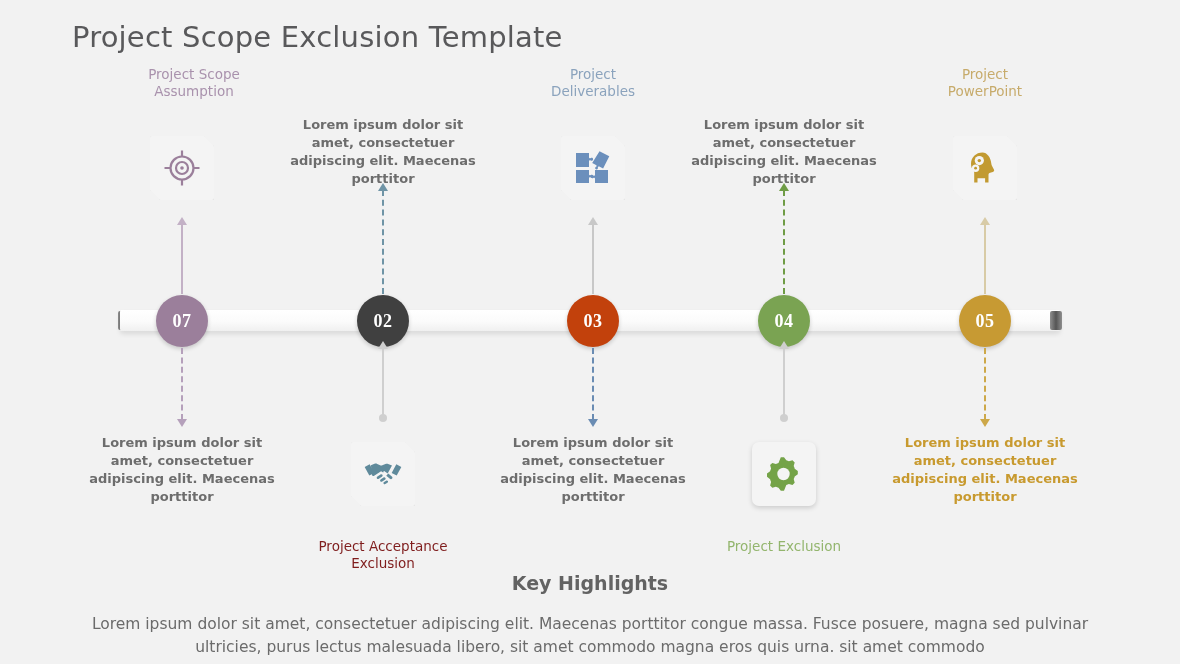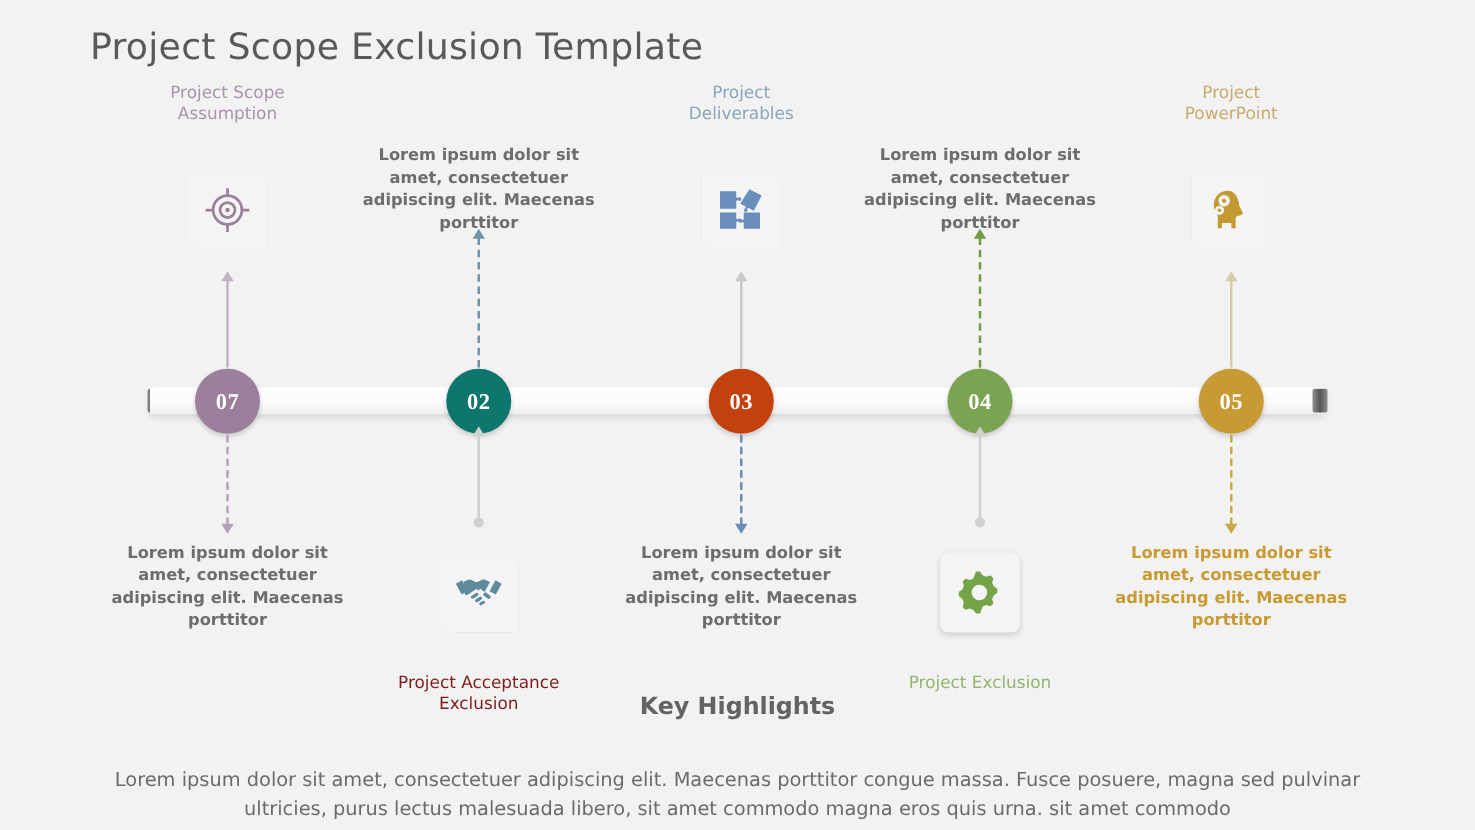--- a/index.html
+++ b/index.html
@@ -81,21 +81,21 @@
     font-family:"DejaVu Sans","Liberation Sans",sans-serif;font-weight:400;
   }
   .body-text{
     position:absolute;text-align:center;font-size:13px;line-height:18px;
     font-weight:700;color:#6d6d6d;
     font-family:"DejaVu Sans","Liberation Sans",sans-serif;
   }
 
   
   #kh-title{
-    position:absolute;left:0;right:0;top:554px;text-align:center;
+    position:absolute;left:0;right:0;top:572px;text-align:center;
     font-size:19px;font-weight:700;color:#636363;
     font-family:"DejaVu Sans","Liberation Sans",sans-serif;
   }
   #kh-body{
     position:absolute;left:62px;width:1056px;top:613px;
     text-align:center;font-size:15.5px;line-height:23px;color:#6b6b6b;
     font-family:"DejaVu Sans","Liberation Sans",sans-serif;
   }
 </style>
 </head>
@@ -106,21 +106,21 @@
   <div id="title">Project Scope Exclusion Template</div>
 
   <div id="cap-left" class="cap"></div>
   <div id="bar"></div>
   <div id="cap-right" class="cap"></div>
 
   <div id="nodes-layer">
       <div class="circle" style="left: 182px; background: rgb(155, 127, 155);">
         <span>07</span>
       </div>
-      <div class="cap-label" style="left: 72px; width: 220px; top: 66px; color: rgb(169, 146, 173);">
+      <div class="cap-label" style="left: 84px; width: 220px; top: 66px; color: rgb(169, 146, 173);">
         <div>Project Scope</div>
         <div>Assumption</div>
       </div>
       <div class="icon-card fold" style="left: 182px; top: 136px;">
         <span>
           <svg width="40" height="40" viewBox="0 0 40 40" fill="none" stroke="#9b7f9b" stroke-width="2.2">
         <circle cx="20" cy="20" r="11.5"></circle>
             <circle cx="20" cy="20" r="6"></circle>
             <circle cx="20" cy="20" r="1.8" fill="#9b7f9b" stroke="none"></circle>
         <line x1="20" y1="2.5" x2="20" y2="9"></line>
@@ -132,21 +132,21 @@
       </div>
       <div class="conn" style="left: 182px; top: 0px; color: rgb(195, 177, 198);">
         <div class="stem solid" style="top: 224px; height: 70px;"></div>
         <div class="arrow-up" style="top: 217px;"></div>
       </div>
       <div class="conn" style="left: 182px; top: 0px; color: rgb(181, 160, 187);">
         <div class="stem dashed" style="top: 348px; height: 72px;"></div>
         <div class="arrow-down" style="top: 419px;"></div>
       </div>
       <div class="body-text" style="left: 79px; width: 206px; top: 434px; color: rgb(109, 109, 109);">Lorem ipsum dolor sit amet, consectetuer adipiscing  elit. Maecenas porttitor</div>
-      <div class="circle" style="left: 383px; background: #0f766e;">
+      <div class="circle" style="left: 383px; background: #404040;">
         <span>02</span>
       </div>
       <div class="body-text" style="left: 280px; width: 206px; top: 116px; color: rgb(109, 109, 109);">Lorem ipsum dolor sit amet, consectetuer adipiscing  elit. Maecenas porttitor</div>
       <div class="conn" style="left: 383px; top: 0px; color: rgb(111, 148, 166);">
         <div class="stem dashed" style="top: 190px; height: 104px;"></div>
         <div class="arrow-up" style="top: 183px;"></div>
       </div>
       <div class="conn" style="left: 383px; top: 0px; color: rgb(207, 207, 207);">
         <div class="stem solid" style="top: 348px; height: 70px;"></div>
         <div class="arrow-up" style="top: 341px;"></div>

